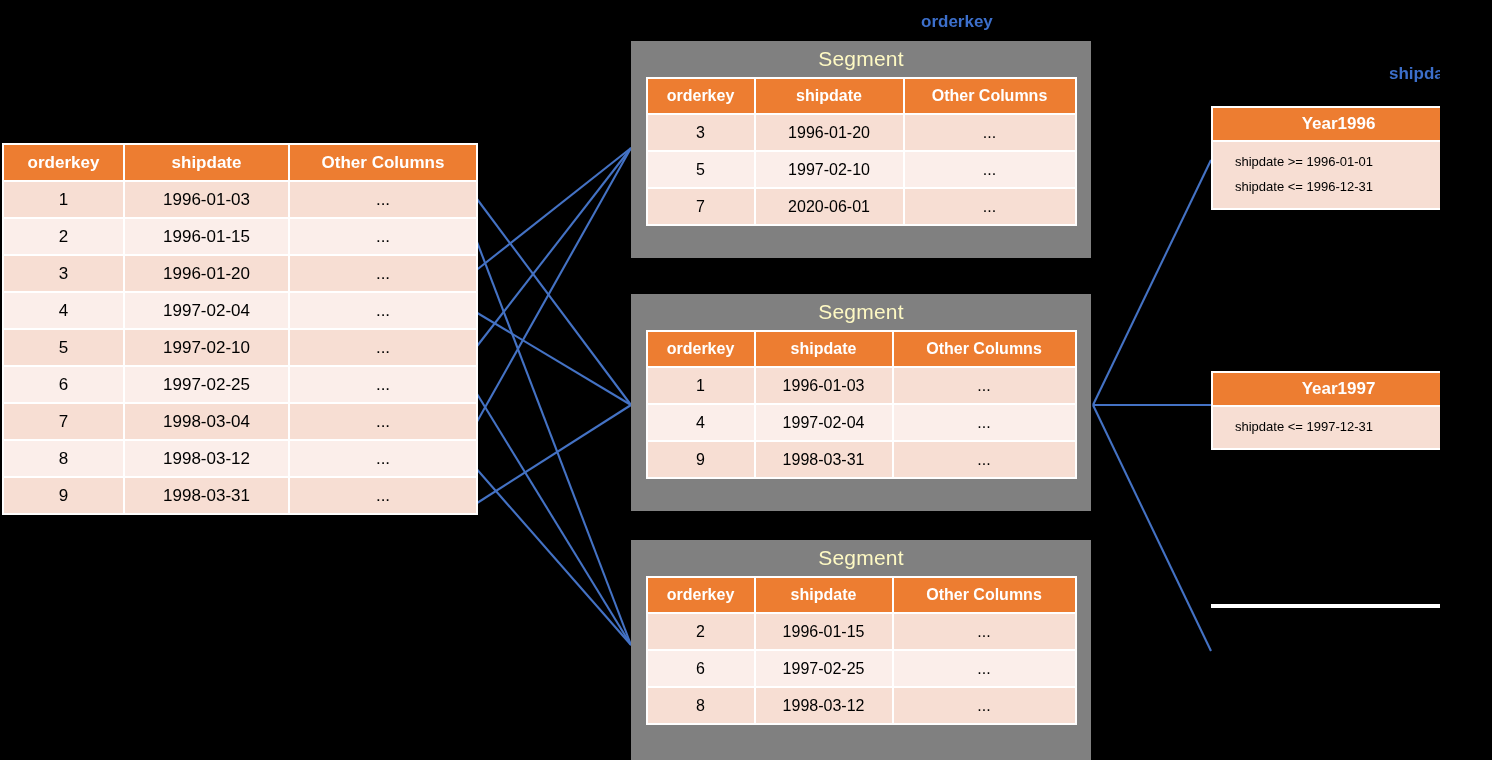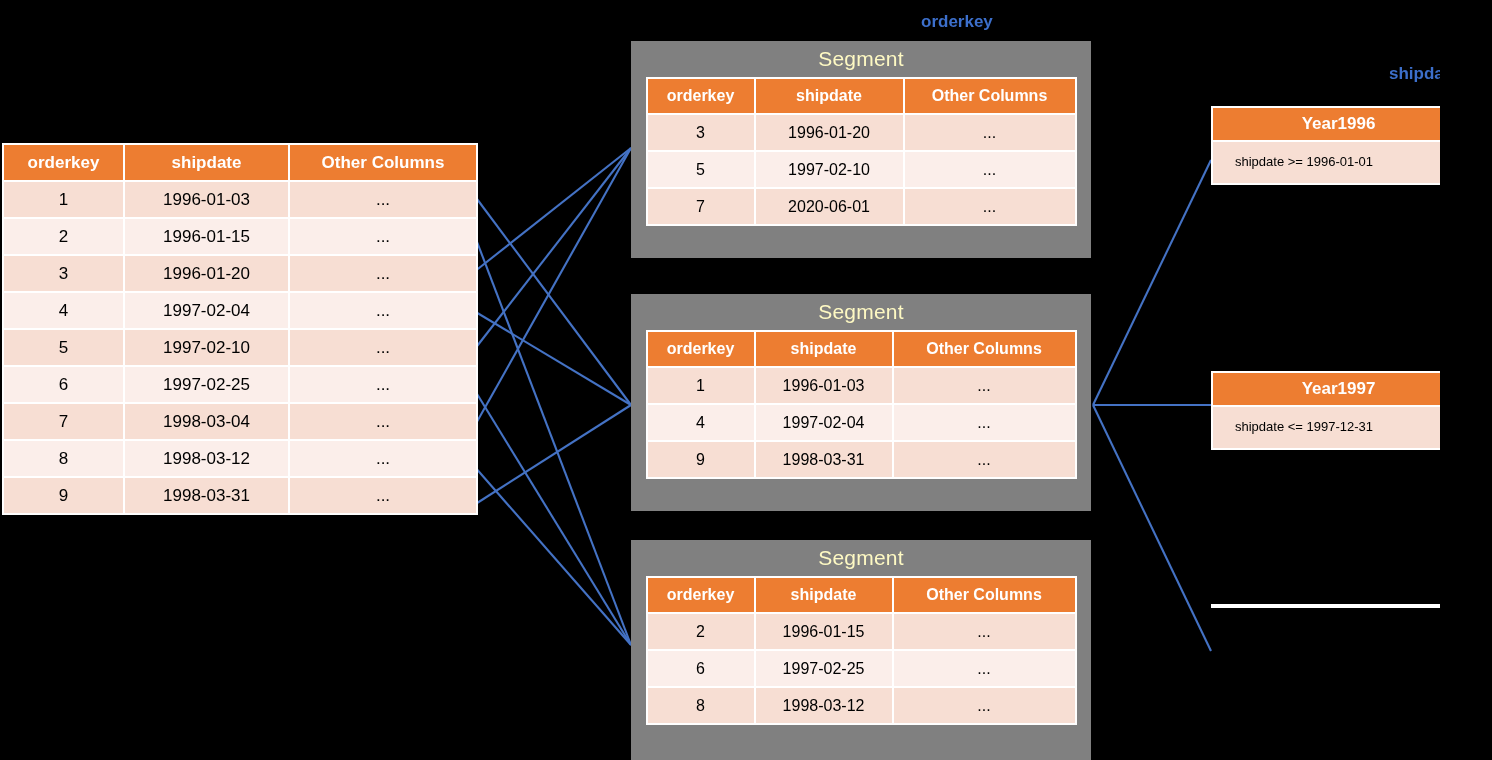--- a/index.html
+++ b/index.html
@@ -361,20 +361,21 @@
           <td>...</td>
         </tr>
       </tbody>
     </table>
   </div>
 
   <div class="year-box" id="year-1996">
     <div class="year-head">Year1996</div>
     <div class="year-body">
       <div class="cond">shipdate &gt;= 1996-01-01</div>
+      <div class="cond">shipdate &lt;= 1996-12-31</div>
     </div>
   </div>
 
   <div class="year-box" id="year-1997">
     <div class="year-head">Year1997</div>
     <div class="year-body">
       <div class="cond">shipdate &lt;= 1997-12-31</div>
     </div>
   </div>
 

